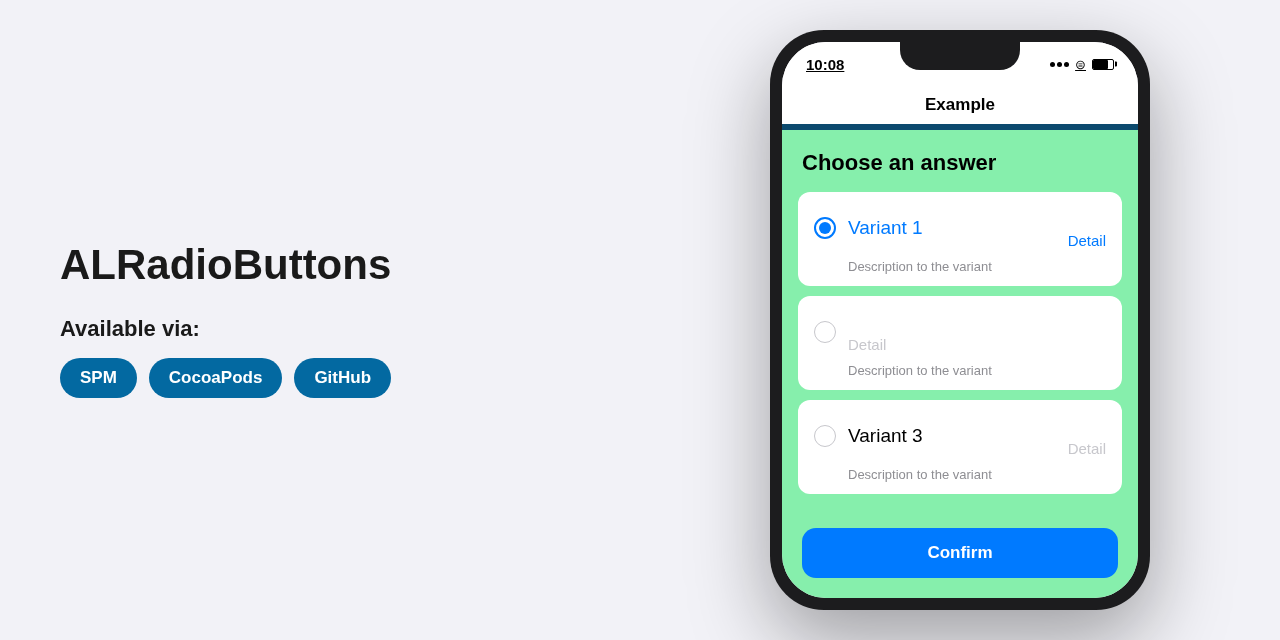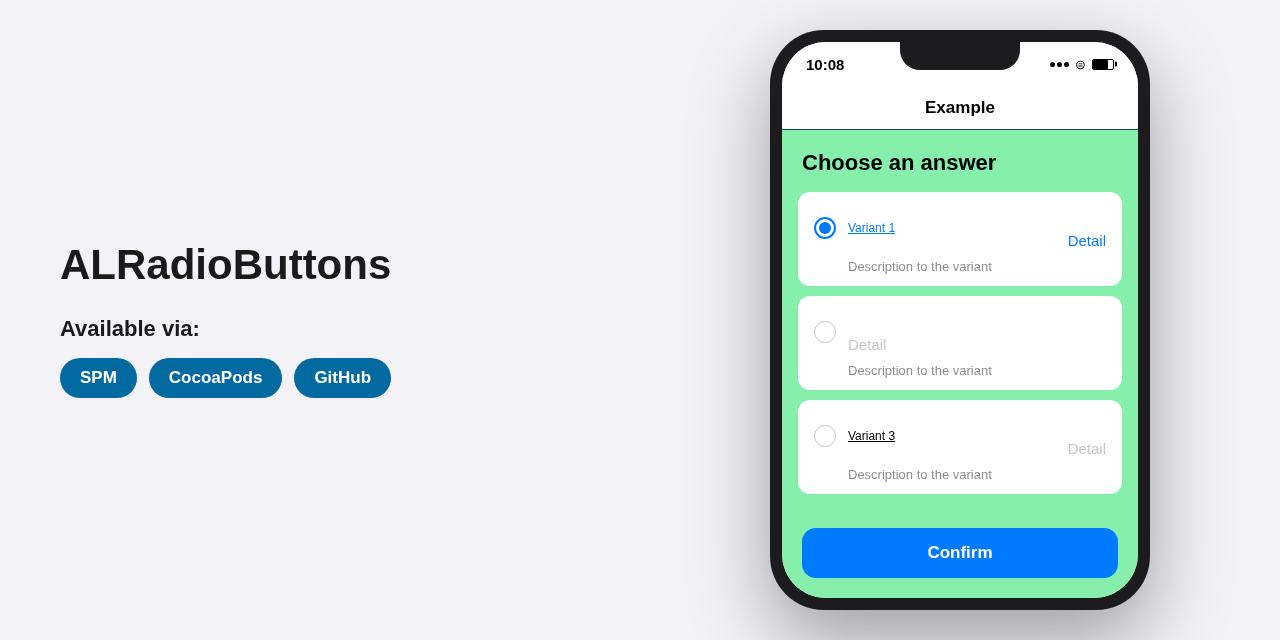--- a/index.html
+++ b/index.html
@@ -96,20 +96,21 @@
     
     .status-bar {
       background: white;
       height: 44px;
       display: flex;
       align-items: center;
       justify-content: space-between;
       padding: 0 24px;
       flex-shrink: 0;
       position: relative;
+      text-decoration: underline;
     }
 
     .status-time {
       font-size: 15px;
       font-weight: 600;
       color: #000;
     }
 
     .notch {
       position: absolute;
@@ -173,21 +174,21 @@
       border-radius: 1px;
     }
 
     
     .nav-bar {
       background: white;
       height: 44px;
       display: flex;
       align-items: center;
       justify-content: center;
-      border-bottom: 1px solid #0c4a6e;
+      border-bottom: 6px solid #0c4a6e;
       flex-shrink: 0;
     }
 
     .nav-title {
       font-size: 17px;
       font-weight: 600;
       color: #000;
     }
 
     
@@ -244,24 +245,23 @@
     .radio-circle.selected::after {
       content: '';
       width: 12px;
       height: 12px;
       border-radius: 50%;
       background: #007aff;
     }
 
     .radio-label {
       flex: 1;
-      font-size: 12px;
+      font-size: 19px;
       font-weight: 500;
       color: #000;
-      text-decoration: underline;
     }
 
     .radio-label.selected {
       color: #007aff;
     }
 
     .detail-link {
       font-size: 15px;
       color: #007aff;
       font-weight: 400;

